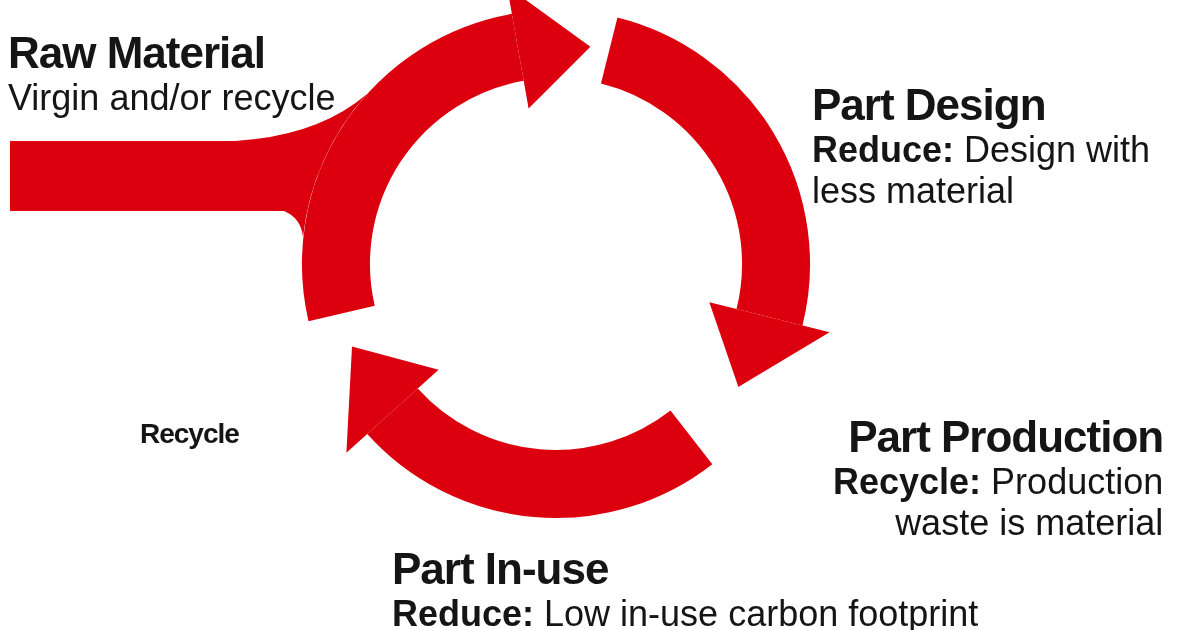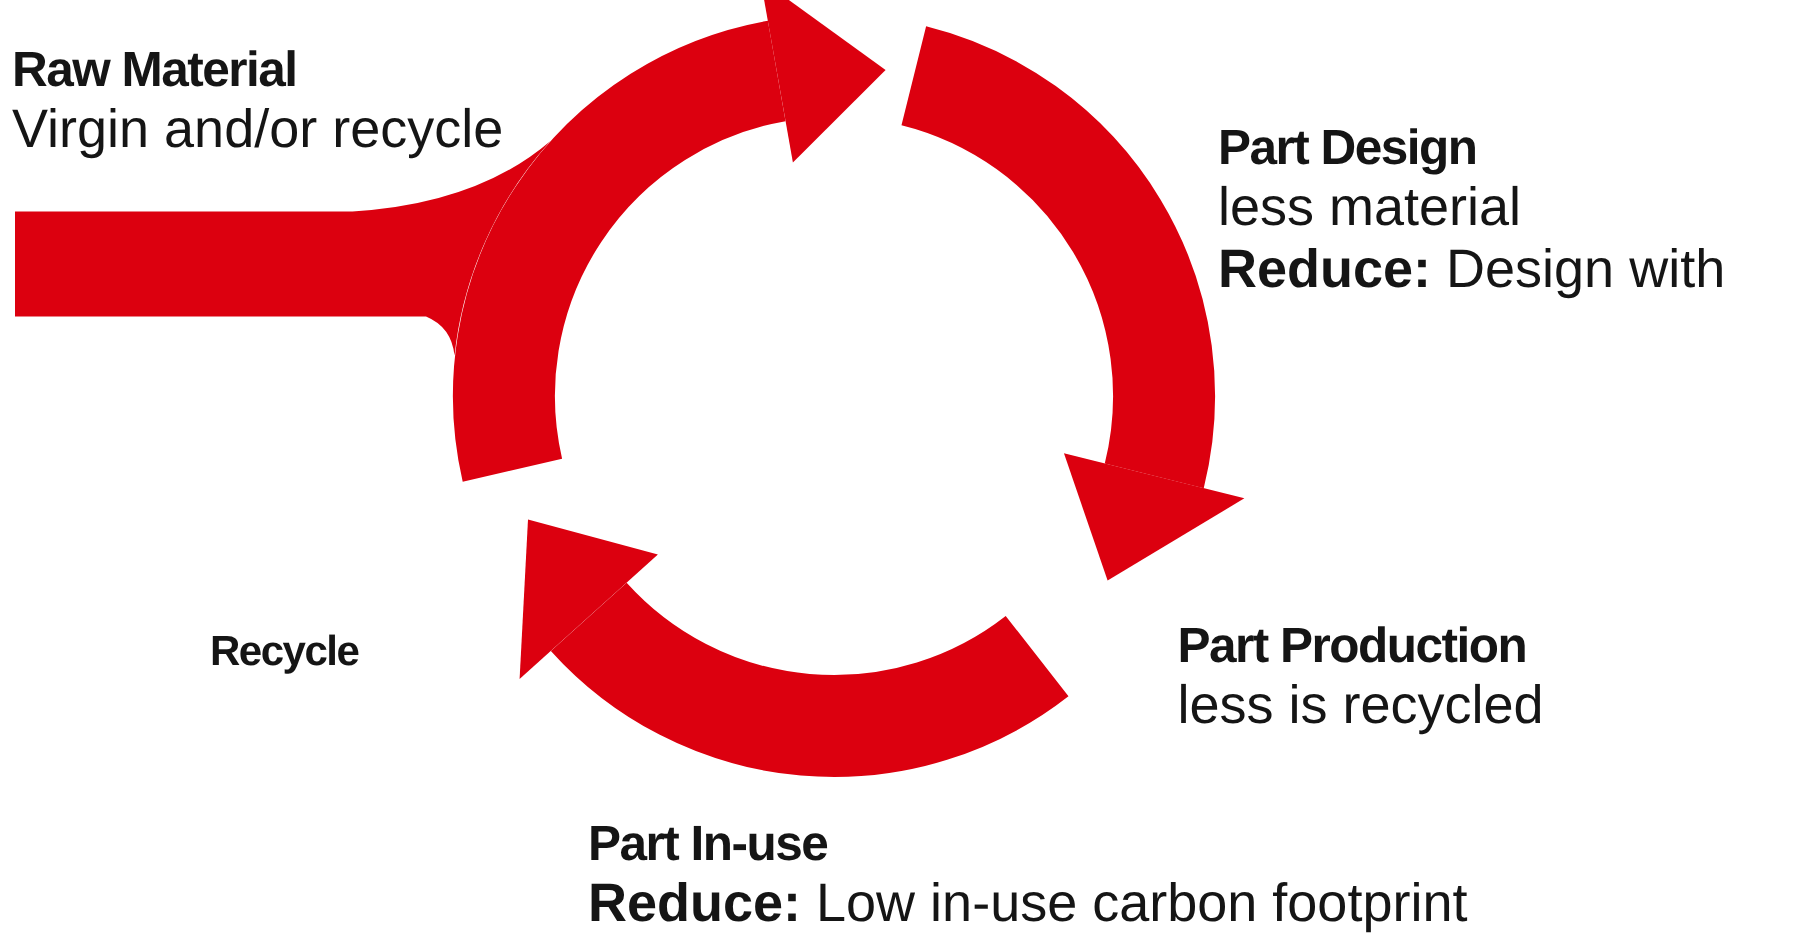--- a/index.html
+++ b/index.html
@@ -3,28 +3,28 @@
 <meta charset="utf-8">
 <style>
   html,body{margin:0;padding:0;background:#fff;}
   .stage{
     position:relative;width:1200px;height:630px;background:#fff;
     overflow:hidden;font-family:"Liberation Sans","DejaVu Sans",sans-serif;
   }
   #cycle-svg{position:absolute;left:0;top:0;}
   .node{position:absolute;color:#151515;}
   .title{
-    margin:0;font-weight:700;font-size:33px;line-height:1.12;
+    margin:0;font-weight:700;font-size:44px;line-height:1.12;
     letter-spacing:-1px;color:#151515;white-space:nowrap;
   }
   .line{margin:0;font-size:36px;line-height:41px;font-weight:400;white-space:nowrap;}
   .line .b{font-weight:700;}
   #node-raw-material{left:8px;top:28px;}
   #node-part-design{left:812px;top:36px;margin-top:44px;}
-  #node-part-production{left:785px;top:412px;}
+  #node-part-production{left:833px;top:412px;text-align:right;}
   #node-part-in-use{left:392px;top:544px;}
   #node-recycle{left:140px;top:418px;}
   #node-recycle .title{font-size:28px;}
 </style>
 </head>
 <body>
 
 <main class="stage" style="background: rgb(255, 255, 255);">
 
   <svg id="cycle-svg" width="1200" height="630" viewBox="0 0 1200 630">
@@ -37,27 +37,28 @@
       <path d="M 346.4 452.7 L 352.0 346.4 L 438.6 369.7 Z" fill="#DC000F"></path>
     </svg>
 
   <section class="node" id="node-raw-material" style="color: rgb(21, 21, 21);">
     <h2 class="title">Raw Material</h2>
     <p class="line"><span class="b"></span><span>Virgin and/or recycle</span></p>
   </section>
 
   <section class="node" id="node-part-design" style="color: rgb(21, 21, 21);">
     <h2 class="title">Part Design</h2>
+    <p class="line"><span class="b">Reduce:</span><span> Design with</span></p>
     <p class="line"><span class="b"></span><span>less material</span></p>
-    <p class="line"><span class="b">Reduce:</span><span> Design with</span></p>
   </section>
 
   <section class="node" id="node-part-production" style="color: rgb(21, 21, 21);">
     <h2 class="title">Part Production</h2>
-    <p class="line"><span class="b"></span><span>less is recycled</span></p>
+    <p class="line"><span class="b">Recycle:</span><span> Production</span></p>
+    <p class="line"><span class="b"></span><span>waste is material</span></p>
   </section>
 
   <section class="node" id="node-part-in-use" style="color: rgb(21, 21, 21);">
     <h2 class="title">Part In-use</h2>
     <p class="line"><span class="b">Reduce:</span><span> Low in-use carbon footprint</span></p>
   </section>
 
   <section class="node" id="node-recycle" style="color: rgb(21, 21, 21);">
     <h2 class="title">Recycle</h2>
   </section>

